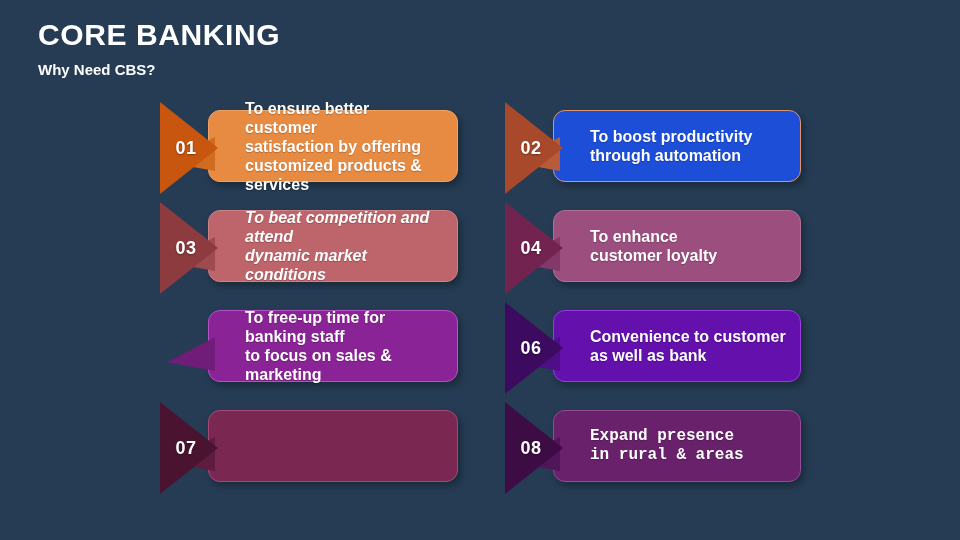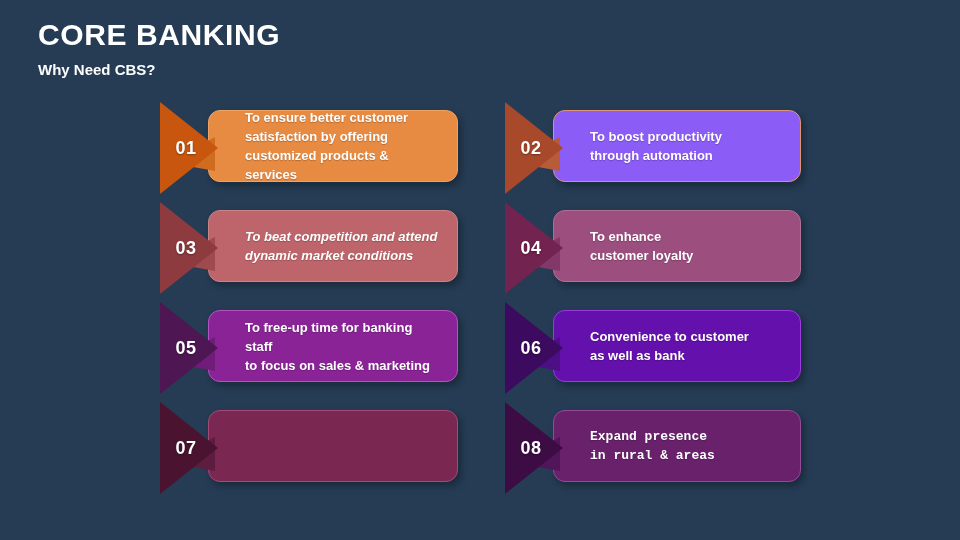--- a/index.html
+++ b/index.html
@@ -117,21 +117,21 @@
     top: 26px;
     width: 48px;
     height: 34px;
     clip-path: polygon(100% 0%, 100% 100%, 0% 74%);
     z-index: 4;
   }
   .card-text {
     position: relative;
     z-index: 6;
     color: #ffffff;
-    font-size: 13px;
+    font-size: 16px;
     font-weight: bold;
     line-height: 19px;
     padding-left: 36px;
     padding-right: 14px;
     white-space: pre-line;
     text-shadow: 0 1px 1px rgba(0,0,0,0.22);
   }
 </style>
 </head>
 <body style="background: rgb(37, 60, 84);">
@@ -150,21 +150,21 @@
           <div class="card-text">To ensure better customer
 satisfaction by offering
 customized products &amp; services</div>
         </div>
         <div class="num-arrow">
           <div class="tri" style="background: rgb(200, 86, 15);"></div>
           <div class="num-text">01</div>
         </div>
       </div>
       <div class="card-item" style="left: 505px; top: 98px; width: 296px;">
-        <div class="card-body" style="left: 48px; width: 248px; background: #8b5cf6; border-color: rgb(221, 148, 116);">
+        <div class="card-body" style="left: 48px; width: 248px; background: #1d4ed8; border-color: rgb(221, 148, 116);">
           <div class="card-tail" style="background: rgb(183, 92, 57);"></div>
           <div class="card-text">To boost productivity
 through automation</div>
         </div>
         <div class="num-arrow">
           <div class="tri" style="background: rgb(168, 73, 43);"></div>
           <div class="num-text">02</div>
         </div>
       </div>
       <div class="card-item" style="left: 160px; top: 198px; width: 298px;">
@@ -188,24 +188,20 @@
           <div class="tri" style="background: rgb(114, 35, 80);"></div>
           <div class="num-text">04</div>
         </div>
       </div>
       <div class="card-item" style="left: 160px; top: 298px; width: 298px;">
         <div class="card-body" style="left: 48px; width: 250px; background: rgb(138, 36, 150); border-color: rgb(180, 83, 196);">
           <div class="card-tail" style="background: rgb(111, 29, 120);"></div>
           <div class="card-text">To free-up time for banking staff
 to focus on sales &amp; marketing</div>
         </div>
-        <div class="num-arrow">
-          <div class="tri" style="background: rgb(78, 23, 83);"></div>
-          <div class="num-text">05</div>
-        </div>
       </div>
       <div class="card-item" style="left: 505px; top: 298px; width: 296px;">
         <div class="card-body" style="left: 48px; width: 248px; background: rgb(100, 16, 173); border-color: rgb(154, 58, 224);">
           <div class="card-tail" style="background: rgb(78, 14, 134);"></div>
           <div class="card-text">Convenience to customer
 as well as bank</div>
         </div>
         <div class="num-arrow">
           <div class="tri" style="background: rgb(60, 11, 96);"></div>
           <div class="num-text">06</div>

